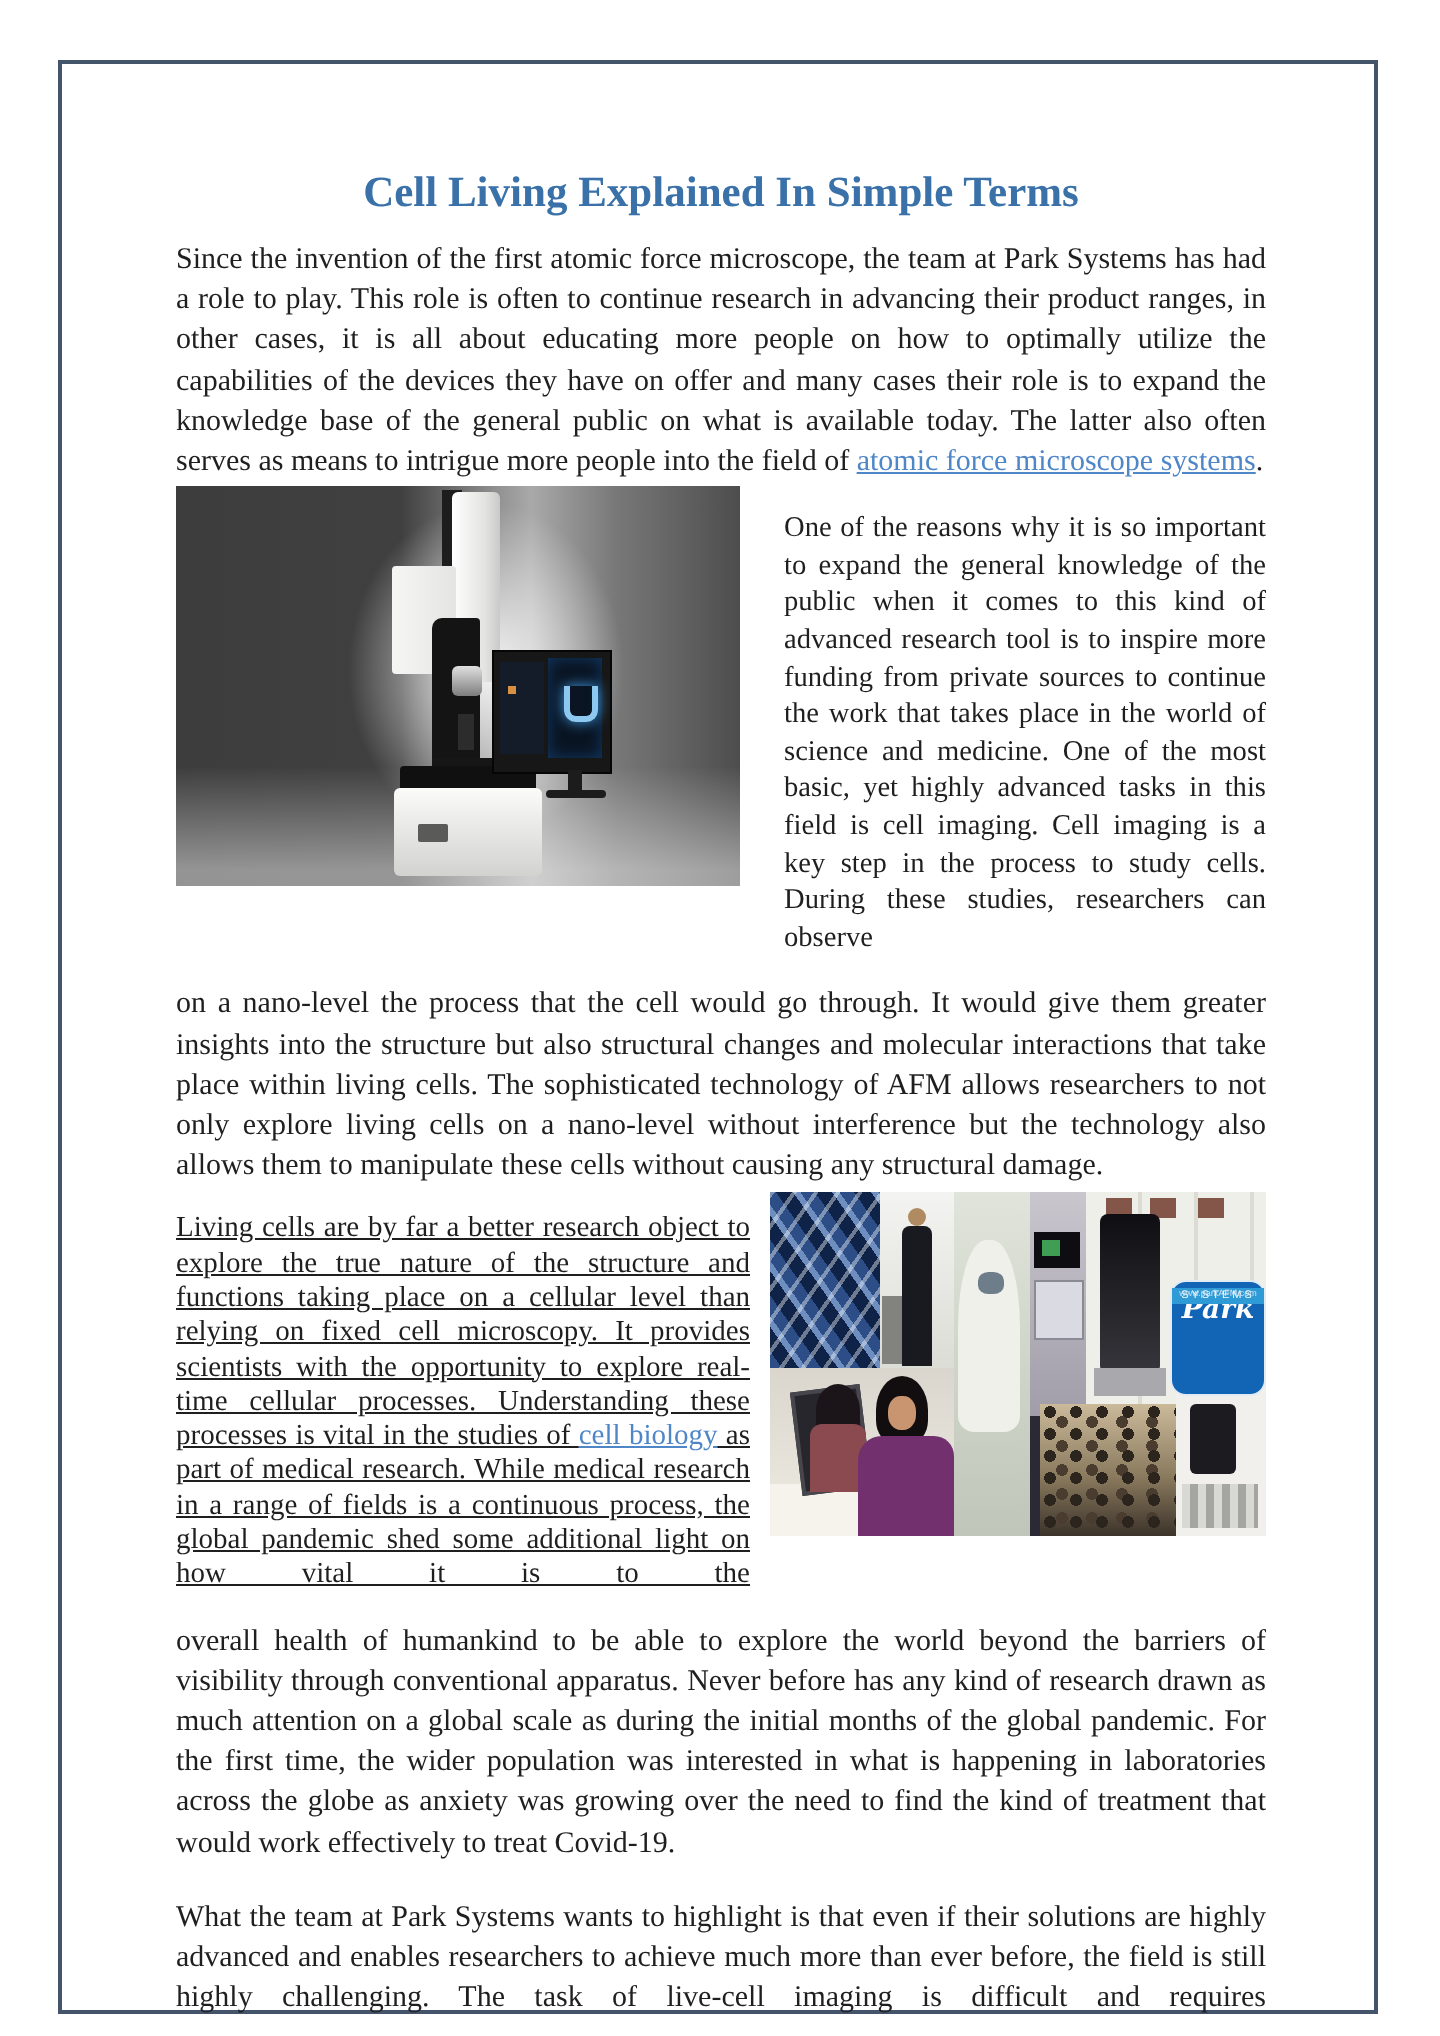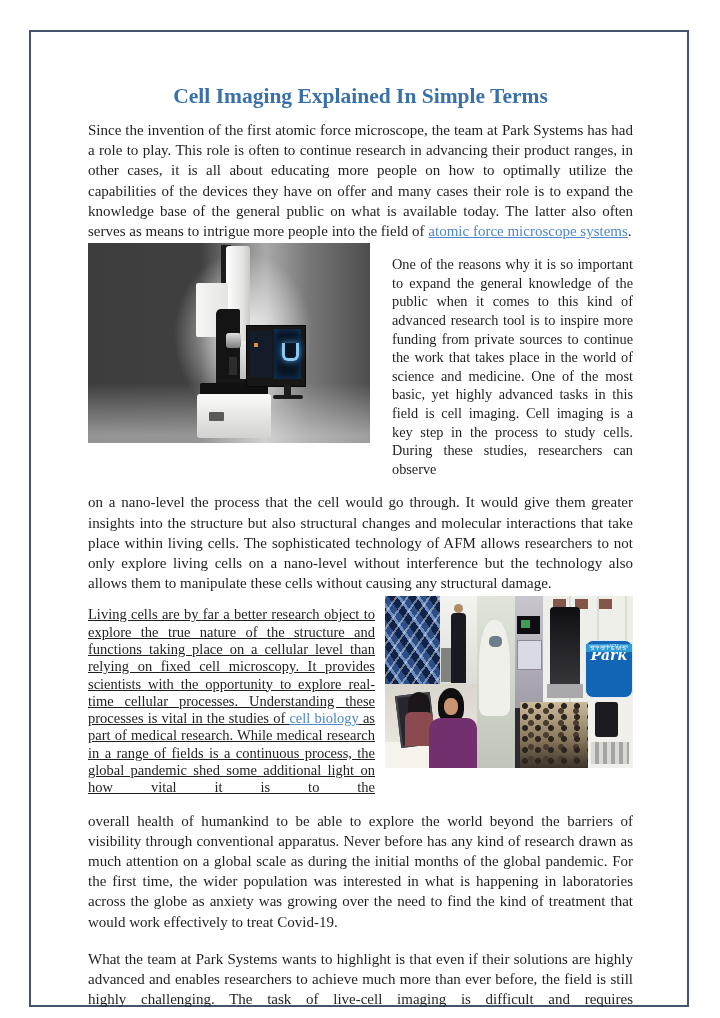--- a/index.html
+++ b/index.html
@@ -93,21 +93,21 @@
   .c-logo-url{margin-top:3px;color:#cfe4f4;font-family:"Liberation Sans",sans-serif;font-size:4.5px;line-height:6px;}
 </style>
 </head>
 <body>
 
 <div class="canvas">
   <div class="frame"></div>
 
   <div class="content">
 
-    <h1 class="title">Cell Imaging Explained In Simple Terms</h1>
+    <h1 class="title">Cell Living Explained In Simple Terms</h1>
 
     <p class="body-text para"><span>Since the invention of the first atomic force microscope, the team at Park Systems has had a role to play. This role is often to continue research in advancing their product ranges, in other cases, it is all about educating more people on how to optimally utilize the capabilities of the devices they have on offer and many cases their role is to expand the knowledge base of the general public on what is available today. The latter also often serves as means to intrigue more people into the field of </span><a class="doclink">atomic force microscope systems</a><span>.</span></p>
 
     <div class="row row1">
       <div class="afm-img">
         <div class="afm-blackcol"></div>
         <div class="afm-tower"></div>
         <div class="afm-panel"></div>
         <div class="afm-arm"></div>
         <div class="afm-armfoot"></div>

